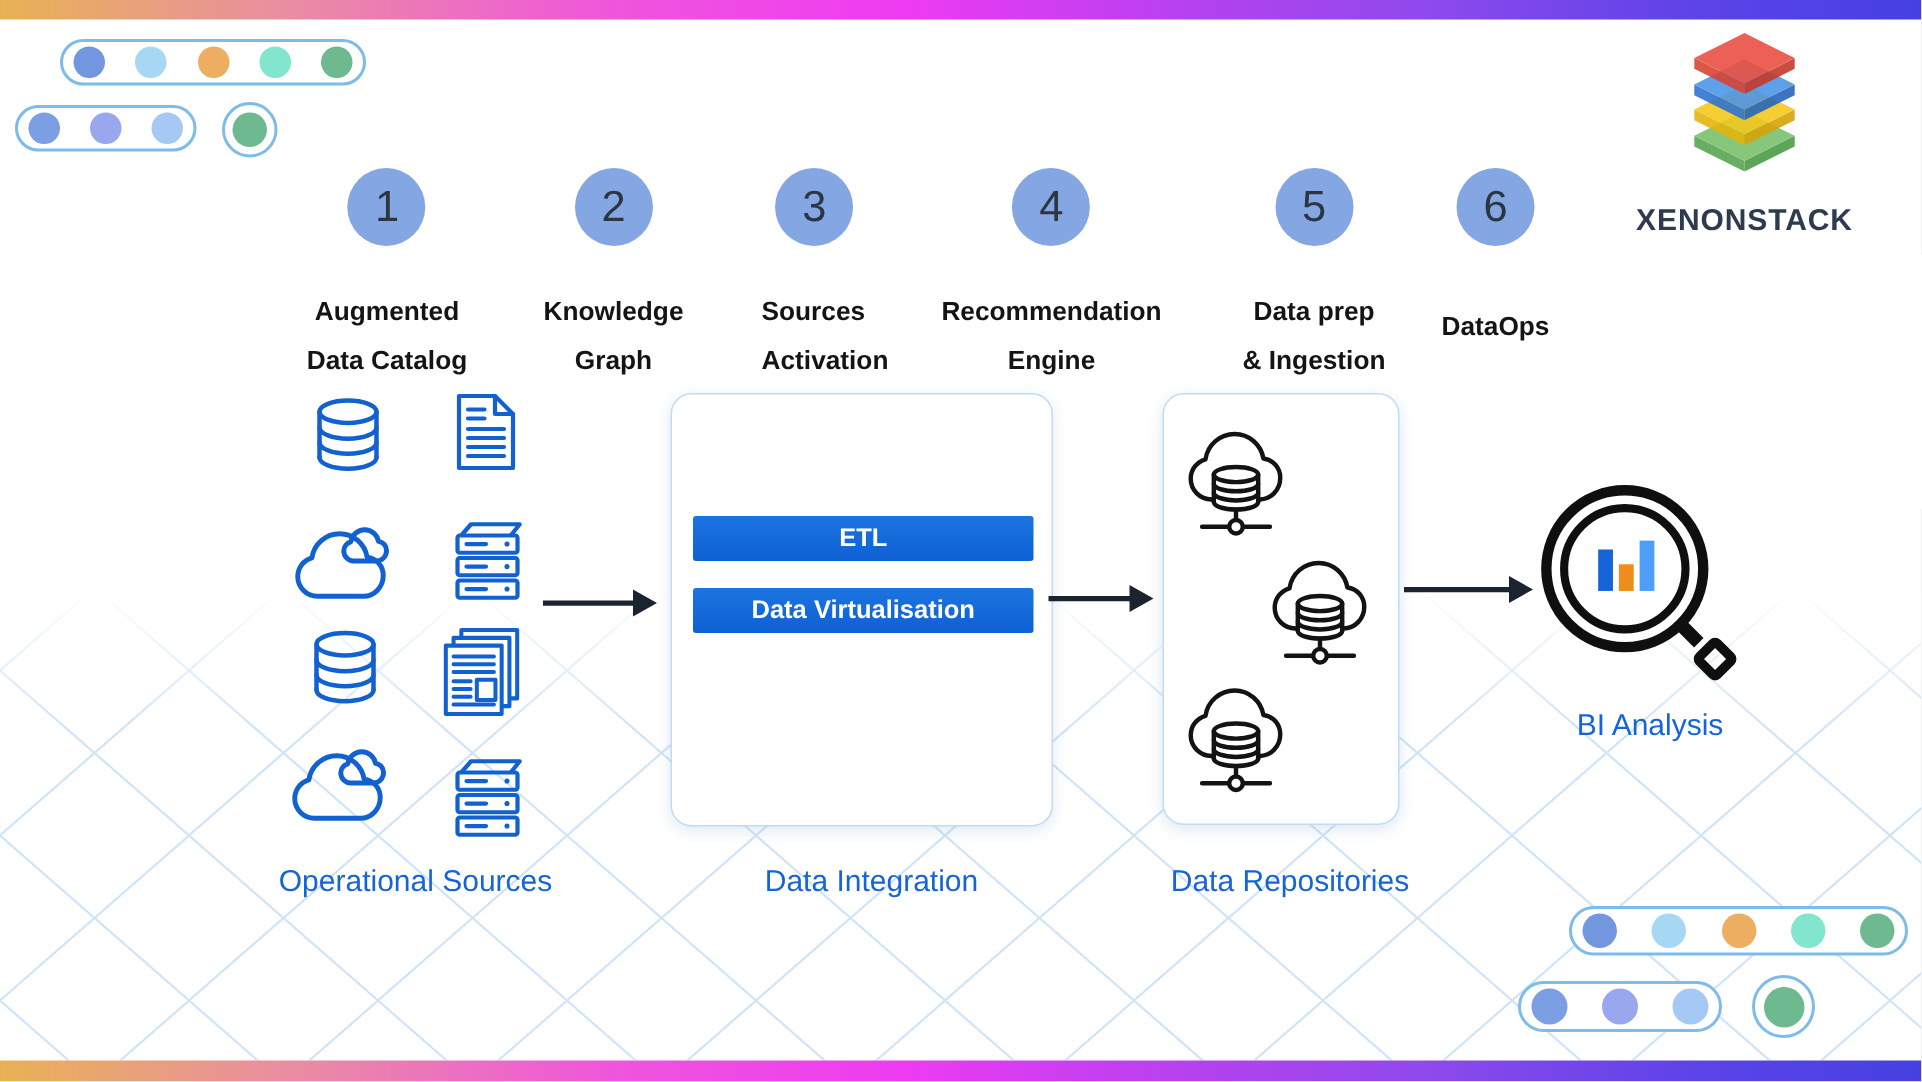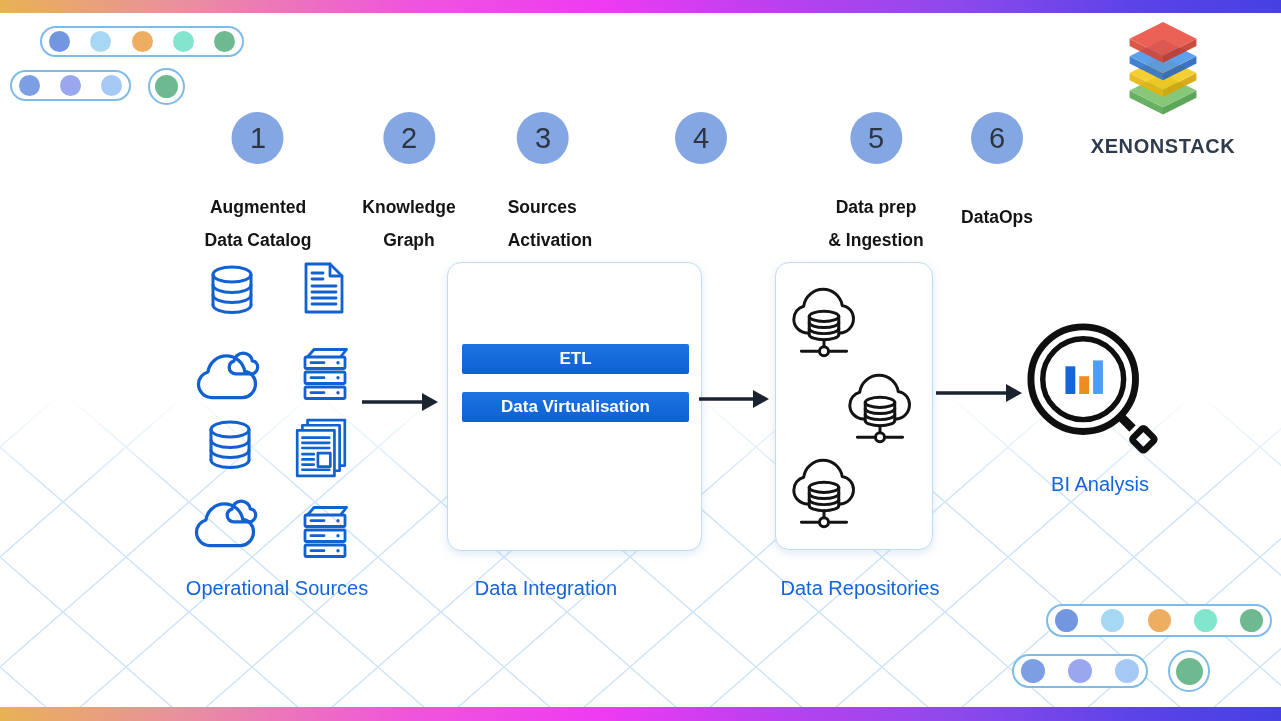--- a/index.html
+++ b/index.html
@@ -186,20 +186,24 @@
       </div>
     <div class="step-label">
         <span>Sources</span>
         <span>Activation</span>
       </div>
   </div>
   <div class="step" style="left:701px">
     <div class="step-circle">
         <span>4</span>
       </div>
+    <div class="step-label">
+        <span>Recommendation</span>
+        <span>Engine</span>
+      </div>
   </div>
   <div class="step" style="left:876px">
     <div class="step-circle">
         <span>5</span>
       </div>
     <div class="step-label">
         <span>Data prep</span>
         <span>&amp; Ingestion</span>
       </div>
   </div>
@@ -241,21 +245,21 @@
 
   <svg class="arrow" style="left:360px; top:389px" width="80" height="26">
     <line x1="2" y1="13" x2="63" y2="13" stroke="#1b2330" stroke-width="3.5"></line>
     <polygon points="62,4 78,13 62,22" fill="#1b2330"></polygon>
   </svg>
 
   <div class="panel" style="left:447px; top:262px; width:255px; height:289px;">
     <div class="ibar" style="top:81px">ETL</div>
     <div class="ibar" style="top:129px">Data Virtualisation</div>
   </div>
-  <div class="sec-title" style="left:546px; top:577px;">Data Integration</div>
+  <div class="sec-title" style="left:581px; top:577px;">Data Integration</div>
 
   <svg class="arrow" style="left:697px; top:386px" width="74" height="26">
     <line x1="2" y1="13" x2="57" y2="13" stroke="#1b2330" stroke-width="3.5"></line>
     <polygon points="56,4 72,13 56,22" fill="#1b2330"></polygon>
   </svg>
 
   <div class="panel" style="left:775px; top:262px; width:158px; height:288px;">
     <svg class="repo-icon" style="left:8px; top:10px" width="80" height="92" viewBox="0 0 92 96">
         <use href="#clouddb-icon"></use>
       </svg>

